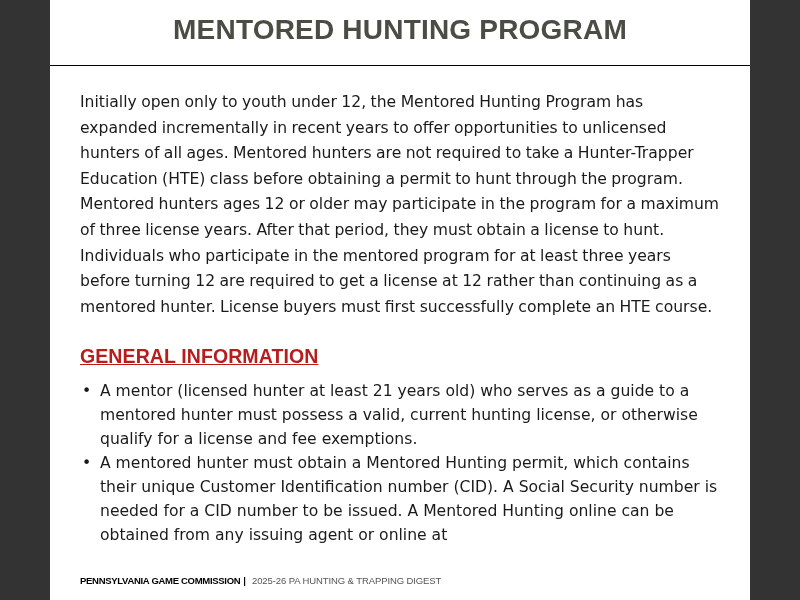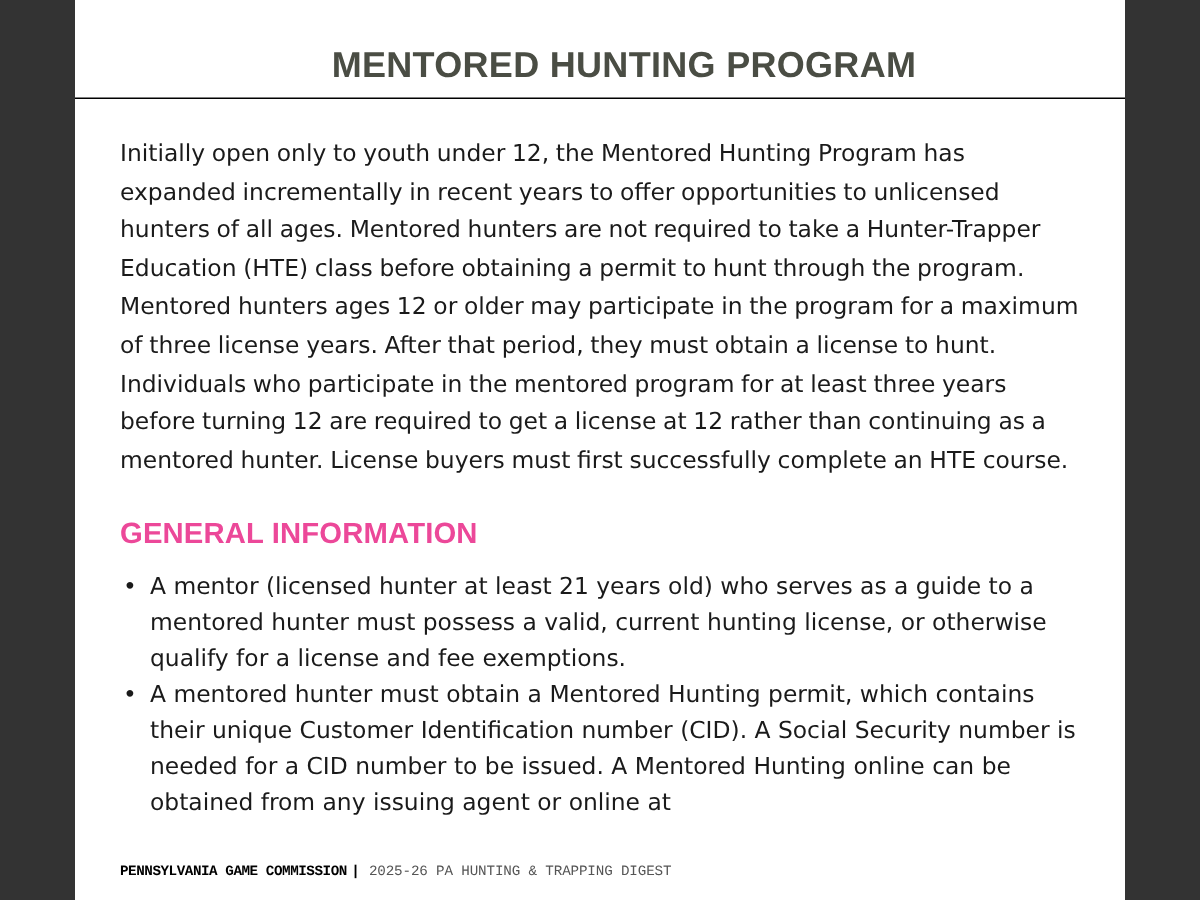--- a/index.html
+++ b/index.html
@@ -28,24 +28,24 @@
     border-bottom: 1px solid #000000;
   }
   .title {
     position: absolute;
     left: 0;
     top: 14px;
     width: 700px;
     text-align: center;
     font-family: "Liberation Sans", sans-serif;
     font-weight: bold;
-    font-size: 24px;
+    font-size: 28px;
     color: #4a4d44;
     letter-spacing: 0.2px;
-    margin: 16px;
+    margin: 0;
   }
   .content {
     position: absolute;
     left: 30px;
     top: 90px;
     width: 640px;
     height: 477px;
     overflow: hidden;
     font-family: "DejaVu Sans", sans-serif;
     font-size: 15.6px;
@@ -55,22 +55,23 @@
   .intro {
     margin: 0;
     word-spacing: -0.5px;
   }
   .section-heading {
     margin: 23px 0 0 0;
     font-family: "Liberation Sans", sans-serif;
     font-weight: bold;
     font-size: 19.5px;
     line-height: 26px;
-    color: #ec4899;
+    color: #b91c1c;
     letter-spacing: 0.1px;
+    text-decoration: underline;
   }
   .bullets {
     margin: 10px 0 0 0;
     padding: 0 0 0 20px;
     list-style: none;
     font-size: 15.6px;
     line-height: 24px;
     width: 625px;
   }
   .bullets li {
@@ -79,21 +80,21 @@
   }
   .bullets li .dot {
     position: absolute;
     left: -18px;
     top: 0;
   }
   .footer {
     position: absolute;
     left: 30px;
     top: 575px;
-    font-family: Liberation Mono, monospace;
+    font-family: Liberation Sans, sans-serif;
     font-size: 9.5px;
     line-height: 12px;
     color: #000000;
     white-space: nowrap;
   }
   .footer .org {
     font-weight: bold;
     letter-spacing: -0.3px;
   }
   .footer .sep {

